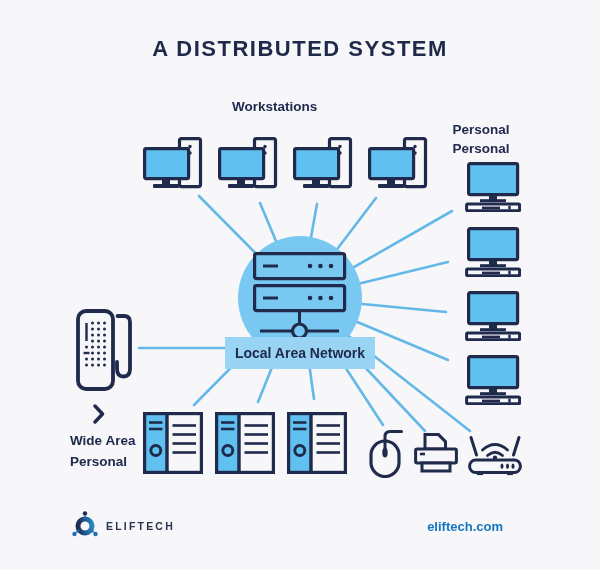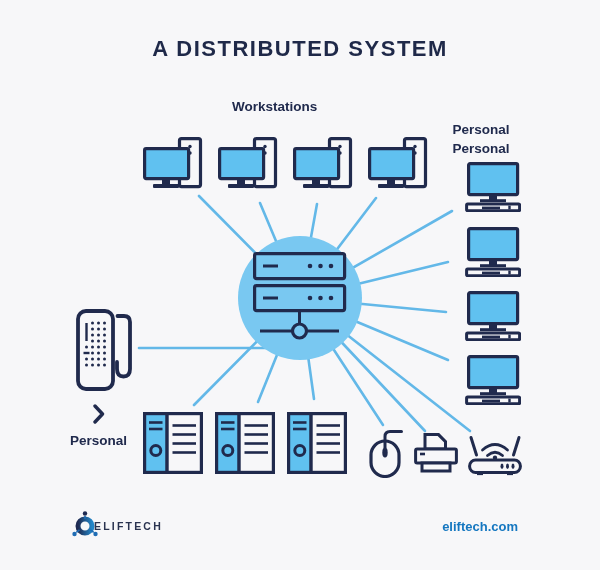--- a/index.html
+++ b/index.html
@@ -25,25 +25,25 @@
     left:238px;top:236px;width:124px;height:124px;border-radius:50%;
     background:#79c8f1;
   }
   .lan-banner{
     left:225px;top:337px;width:150px;height:32px;line-height:32px;
     background:#9ad4f5;text-align:center;
     font-size:14px;font-weight:bold;color:#1f2949;
   }
   svg.node{position:absolute;display:block;}
   .brand-text{
-    left:94px;top:520px;font-size:10.5px;font-weight:bold;
+    left:106px;top:520px;font-size:10.5px;font-weight:bold;
     letter-spacing:2.2px;color:#2a3350;
   }
   .website{
-    right:82px;top:519px;font-size:13px;font-weight:bold;color:#1577c0;
+    right:97px;top:519px;font-size:13px;font-weight:bold;color:#1577c0;
   }
 </style>
 </head>
 <body>
 
 <svg width="0" height="0" style="position:absolute" aria-hidden="true">
   <defs>
     <linearGradient id="logo-grad" x1="0" y1="0" x2="1" y2="0">
       <stop offset="0" stop-color="#1e2a52"></stop>
       <stop offset="1" stop-color="#2386c8"></stop>
@@ -176,20 +176,21 @@
       <circle cx="78" cy="14" r="2.3" fill="#202a4d"></circle>
     <rect x="1.6" y="33.6" width="90" height="25" rx="2" fill="none" stroke="#202a4d" stroke-width="3.2"></rect>
     <line x1="10" y1="46" x2="25" y2="46" stroke="#202a4d" stroke-width="3"></line>
     <circle cx="57" cy="46" r="2.3" fill="#202a4d"></circle>
       <circle cx="67.5" cy="46" r="2.3" fill="#202a4d"></circle>
       <circle cx="78" cy="46" r="2.3" fill="#202a4d"></circle>
     <line x1="46.5" y1="58.6" x2="46.5" y2="72" stroke="#202a4d" stroke-width="3"></line>
     <line x1="7" y1="79" x2="86" y2="79" stroke="#202a4d" stroke-width="3"></line>
     <circle cx="46.5" cy="79" r="7" fill="#79c8f1" stroke="#202a4d" stroke-width="3.2"></circle>
   </svg>
+  <div class="abs lan-banner">Local Area Network</div>
 
   <div id="nodes-layer">
       <svg class="node" width="60" height="54" style="left: 143px; top: 137px;">
         <use href="#sym-workstation" xlink:href="#sym-workstation"></use>
       </svg>
       <svg class="node" width="60" height="54" style="left: 218px; top: 137px;">
         <use href="#sym-workstation" xlink:href="#sym-workstation"></use>
       </svg>
       <svg class="node" width="60" height="54" style="left: 293px; top: 137px;">
         <use href="#sym-workstation" xlink:href="#sym-workstation"></use>
@@ -235,20 +236,21 @@
   <div class="abs group-label lbl-workstations">Workstations</div>
   <div class="abs group-label lbl-pc">
     <span style="display:block">Personal</span>
     <span style="display:block">Personal</span>
   </div>
 
   <svg class="abs" style="left:93px;top:404px" width="12" height="20" viewBox="0 0 12 20">
     <path d="M 2,2 L 9.5,10 L 2,18" fill="none" stroke="#202a4d" stroke-width="3.4" stroke-linecap="round" stroke-linejoin="round"></path>
   </svg>
   <div class="abs group-label lbl-wan">
+    <span style="display:block">Wide Area</span>
     <span style="display:block">Personal</span>
   </div>
 
   <svg class="abs" style="left:70px;top:508px" width="32" height="34" viewBox="0 0 32 34">
     <circle cx="15" cy="18" r="7" fill="none" stroke="url(#logo-grad)" stroke-width="5"></circle>
     <line x1="15" y1="8" x2="15" y2="11" stroke="#1e6cb4" stroke-width="1.6"></line>
     <line x1="6.3" y1="24.4" x2="9.5" y2="21.8" stroke="#1e6cb4" stroke-width="1.6"></line>
     <line x1="23.7" y1="24.4" x2="20.5" y2="21.8" stroke="#1e6cb4" stroke-width="1.6"></line>
     <circle cx="15" cy="5.5" r="2.2" fill="#1e2a52"></circle>
     <circle cx="4.5" cy="26" r="2.2" fill="#1e6cb4"></circle>

